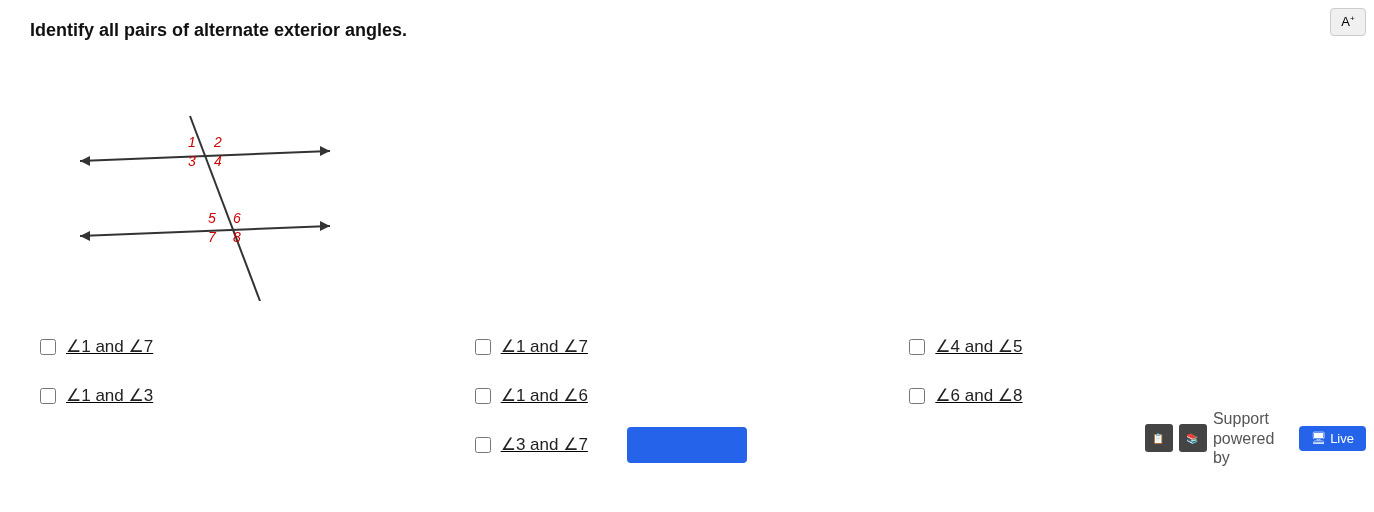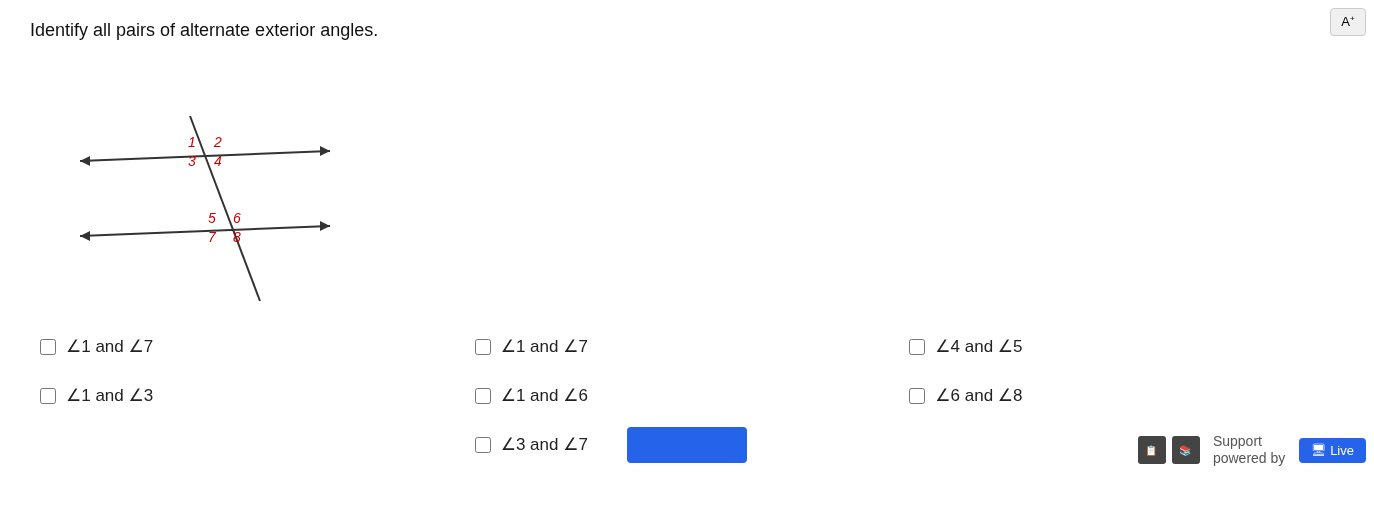--- a/index.html
+++ b/index.html
@@ -14,21 +14,21 @@
 
     .page-container {
       padding: 20px 30px;
       position: relative;
     }
 
     .question-title {
       font-size: 18px;
       color: #111;
       margin-bottom: 20px;
-      font-weight: normal;
+      font-weight: bold;
     }
 
     .diagram-area {
       position: relative;
       width: 320px;
       height: 240px;
       margin-bottom: 30px;
       margin-left: 20px;
     }
 
@@ -37,20 +37,21 @@
       top: 0;
       left: 0;
     }
 
     .answers-grid {
       display: grid;
       grid-template-columns: 1fr 1fr 1fr;
       gap: 0px;
       margin-top: 10px;
       padding-left: 10px;
+      text-decoration: underline;
     }
 
     .answer-col {
       display: flex;
       flex-direction: column;
       gap: 28px;
       padding-top: 5px;
     }
 
     .answer-item {
@@ -122,25 +123,24 @@
       border-radius: 4px;
       font-size: 13px;
       border: none;
       cursor: pointer;
       display: flex;
       align-items: center;
       gap: 4px;
     }
 
     .support-text {
-      font-size: 14px;
+      font-size: 16px;
       color: #555;
       max-width: 80px;
       line-height: 1.2;
-      margin-left: 7px;
     }
 
     
     .bottom-btn-area {
       position: absolute;
       bottom: 8px;
       left: 50%;
       transform: translateX(-50%);
     }
 

